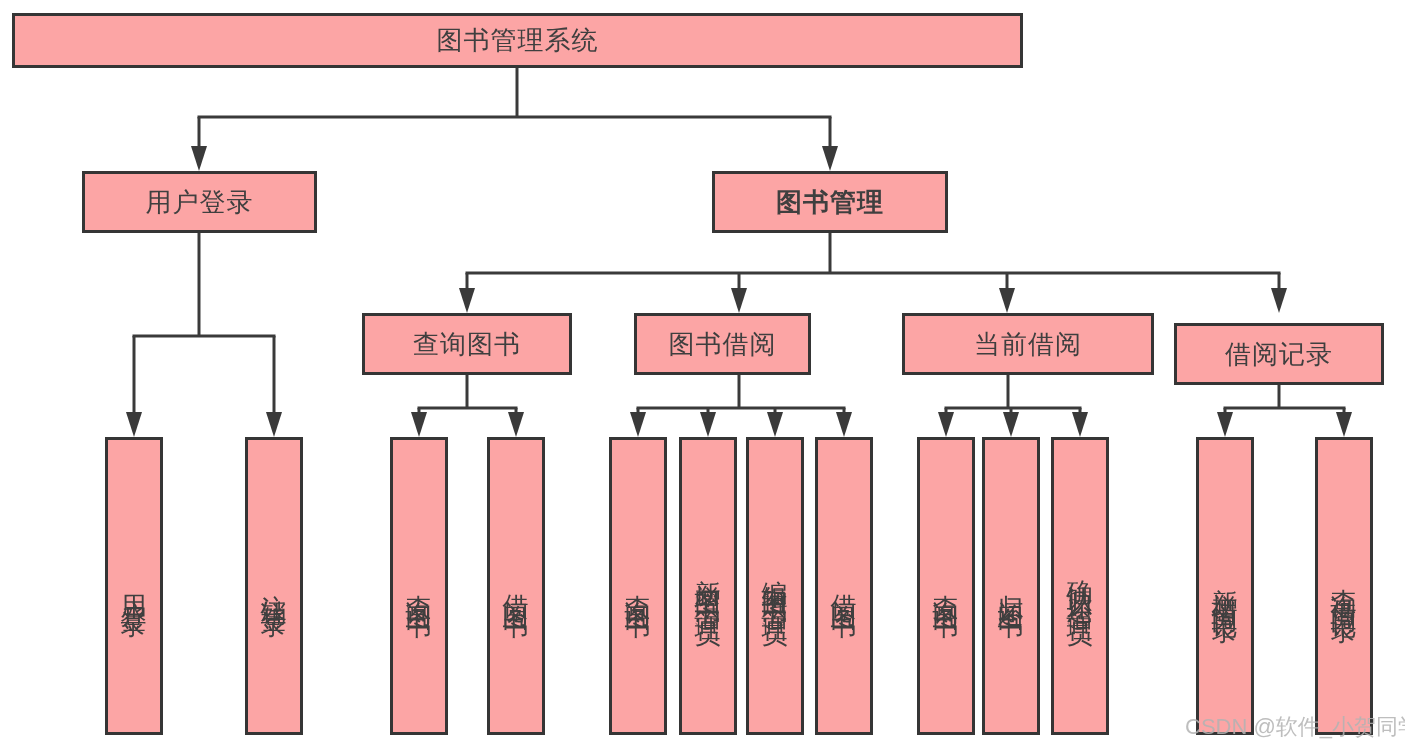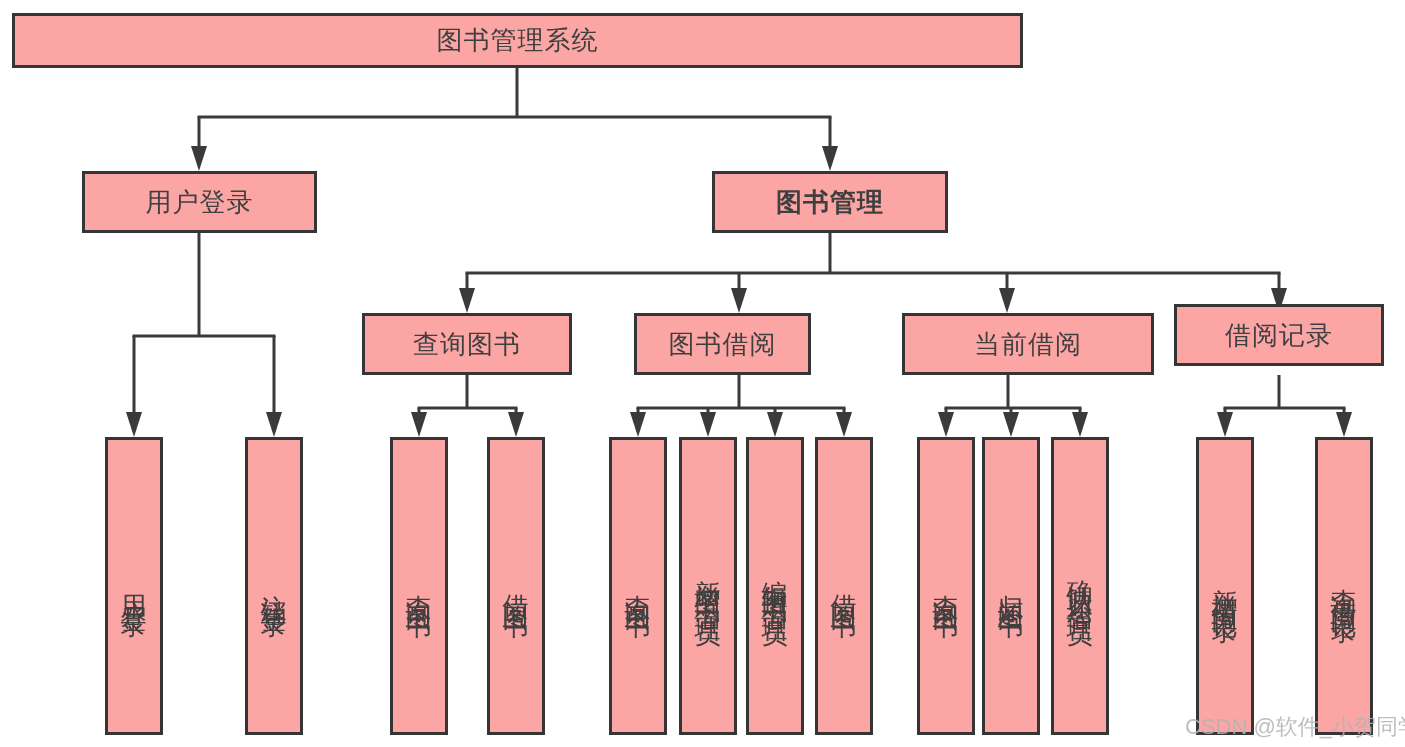--- a/index.html
+++ b/index.html
@@ -49,21 +49,21 @@
     line-height: 1;
     white-space: nowrap;
   }
   
   .n-root  { left: 12px;   top: 13px;  width: 1011px; height: 55px; }
   .n-l2a   { left: 82px;   top: 171px; width: 235px;  height: 62px; }
   .n-l2b   { left: 712px;  top: 171px; width: 236px;  height: 62px; font-weight: bold; }
   .n-l3a   { left: 362px;  top: 313px; width: 210px;  height: 62px; }
   .n-l3b   { left: 634px;  top: 313px; width: 177px;  height: 62px; }
   .n-l3c   { left: 902px;  top: 313px; width: 252px;  height: 62px; }
-  .n-l3d   { left: 1174px; top: 304px; width: 210px;  height: 62px; }
+  .n-l3d   { left: 1174px; top: 323px; width: 210px;  height: 62px; }
   
   .p-a1 { left: 105px; }  .p-a2 { left: 245px; }
   .p-b1 { left: 390px; }  .p-b2 { left: 487px; }
   .p-c1 { left: 609px; }  .p-c2 { left: 679px; }  .p-c3 { left: 746px; }  .p-c4 { left: 815px; }
   .p-d1 { left: 917px; }  .p-d2 { left: 982px; }  .p-d3 { left: 1051px; }
   .p-e1 { left: 1196px; } .p-e2 { left: 1315px; }
   .watermark {
     position: absolute;
     left: 1185px;
     top: 712px;

